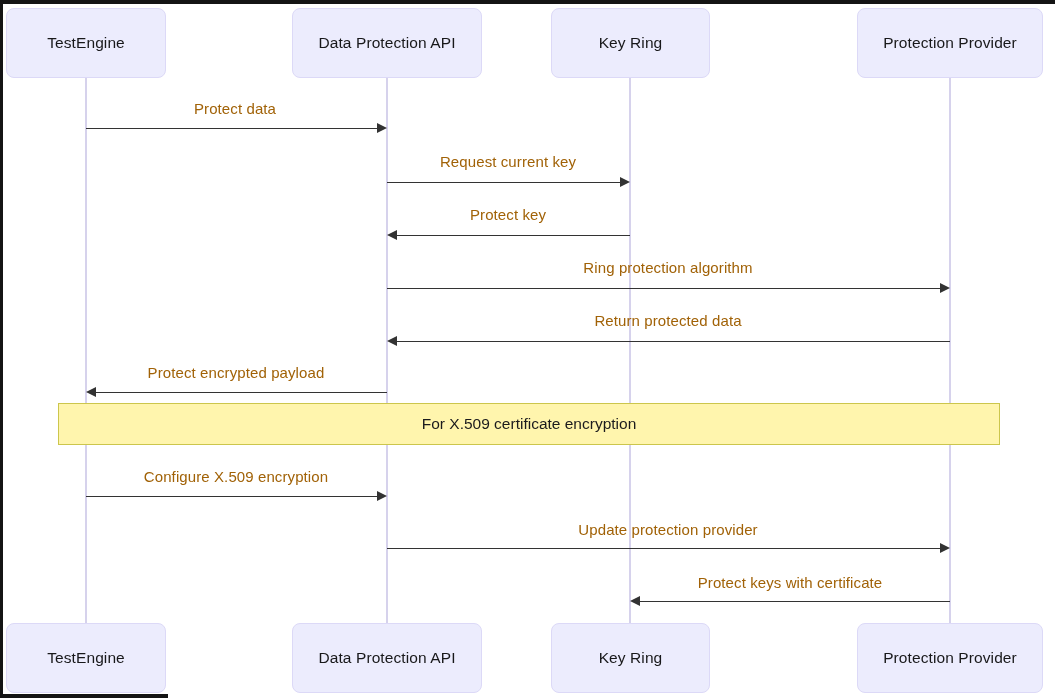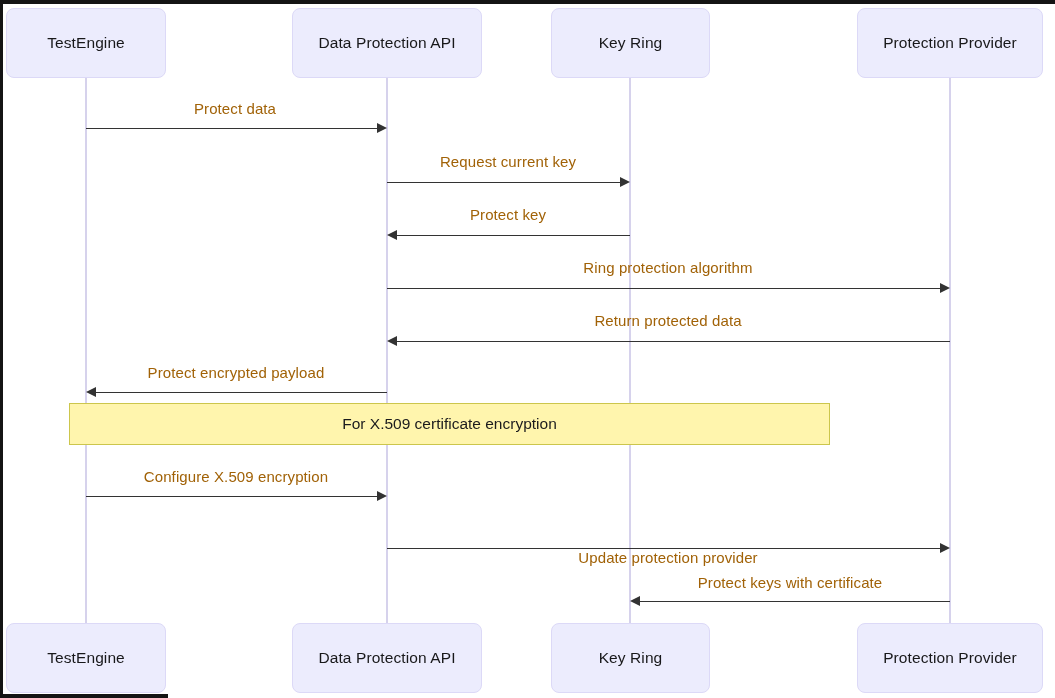--- a/index.html
+++ b/index.html
@@ -167,29 +167,29 @@
       <div class="msg-label" style="left: 236px; top: 364px;">Protect encrypted payload</div>
       <div class="message to-right" style="left: 86px; top: 496px; width: 301px;">
         <div class="m-line" style="width: 292px;"></div>
         <div class="m-head" style="left: 291px;"></div>
       </div>
       <div class="msg-label" style="left: 236px; top: 468px;">Configure X.509 encryption</div>
       <div class="message to-right" style="left: 387px; top: 548px; width: 563px;">
         <div class="m-line" style="width: 554px;"></div>
         <div class="m-head" style="left: 553px;"></div>
       </div>
-      <div class="msg-label" style="left: 668px; top: 521px; margin-top: 28px;">Update protection provider</div>
+      <div class="msg-label" style="left: 668px; top: 521px;">Update protection provider</div>
       <div class="message to-left" style="left: 630px; top: 601px; width: 320px;">
         <div class="m-line" style="width: 311px; left: 9px;"></div>
         <div class="m-head" style="left: 0px;"></div>
       </div>
       <div class="msg-label" style="left: 790px; top: 574px;">Protect keys with certificate</div>
     </div>
   <div id="notes-layer">
-      <div class="note-box" style="left: 69px; top: 403px; width: 761px; height: 42px;">
+      <div class="note-box" style="left: 58px; top: 403px; width: 942px; height: 42px;">
         <span class="note-label">For X.509 certificate encryption</span>
       </div>
     </div>
   <div id="participants-top-layer">
       <div class="participant" style="left: 6px; width: 160px; top: 8px;">
         <span class="p-label">TestEngine</span>
       </div>
       <div class="participant" style="left: 292px; width: 190px; top: 8px;">
         <span class="p-label">Data Protection API</span>
       </div>

